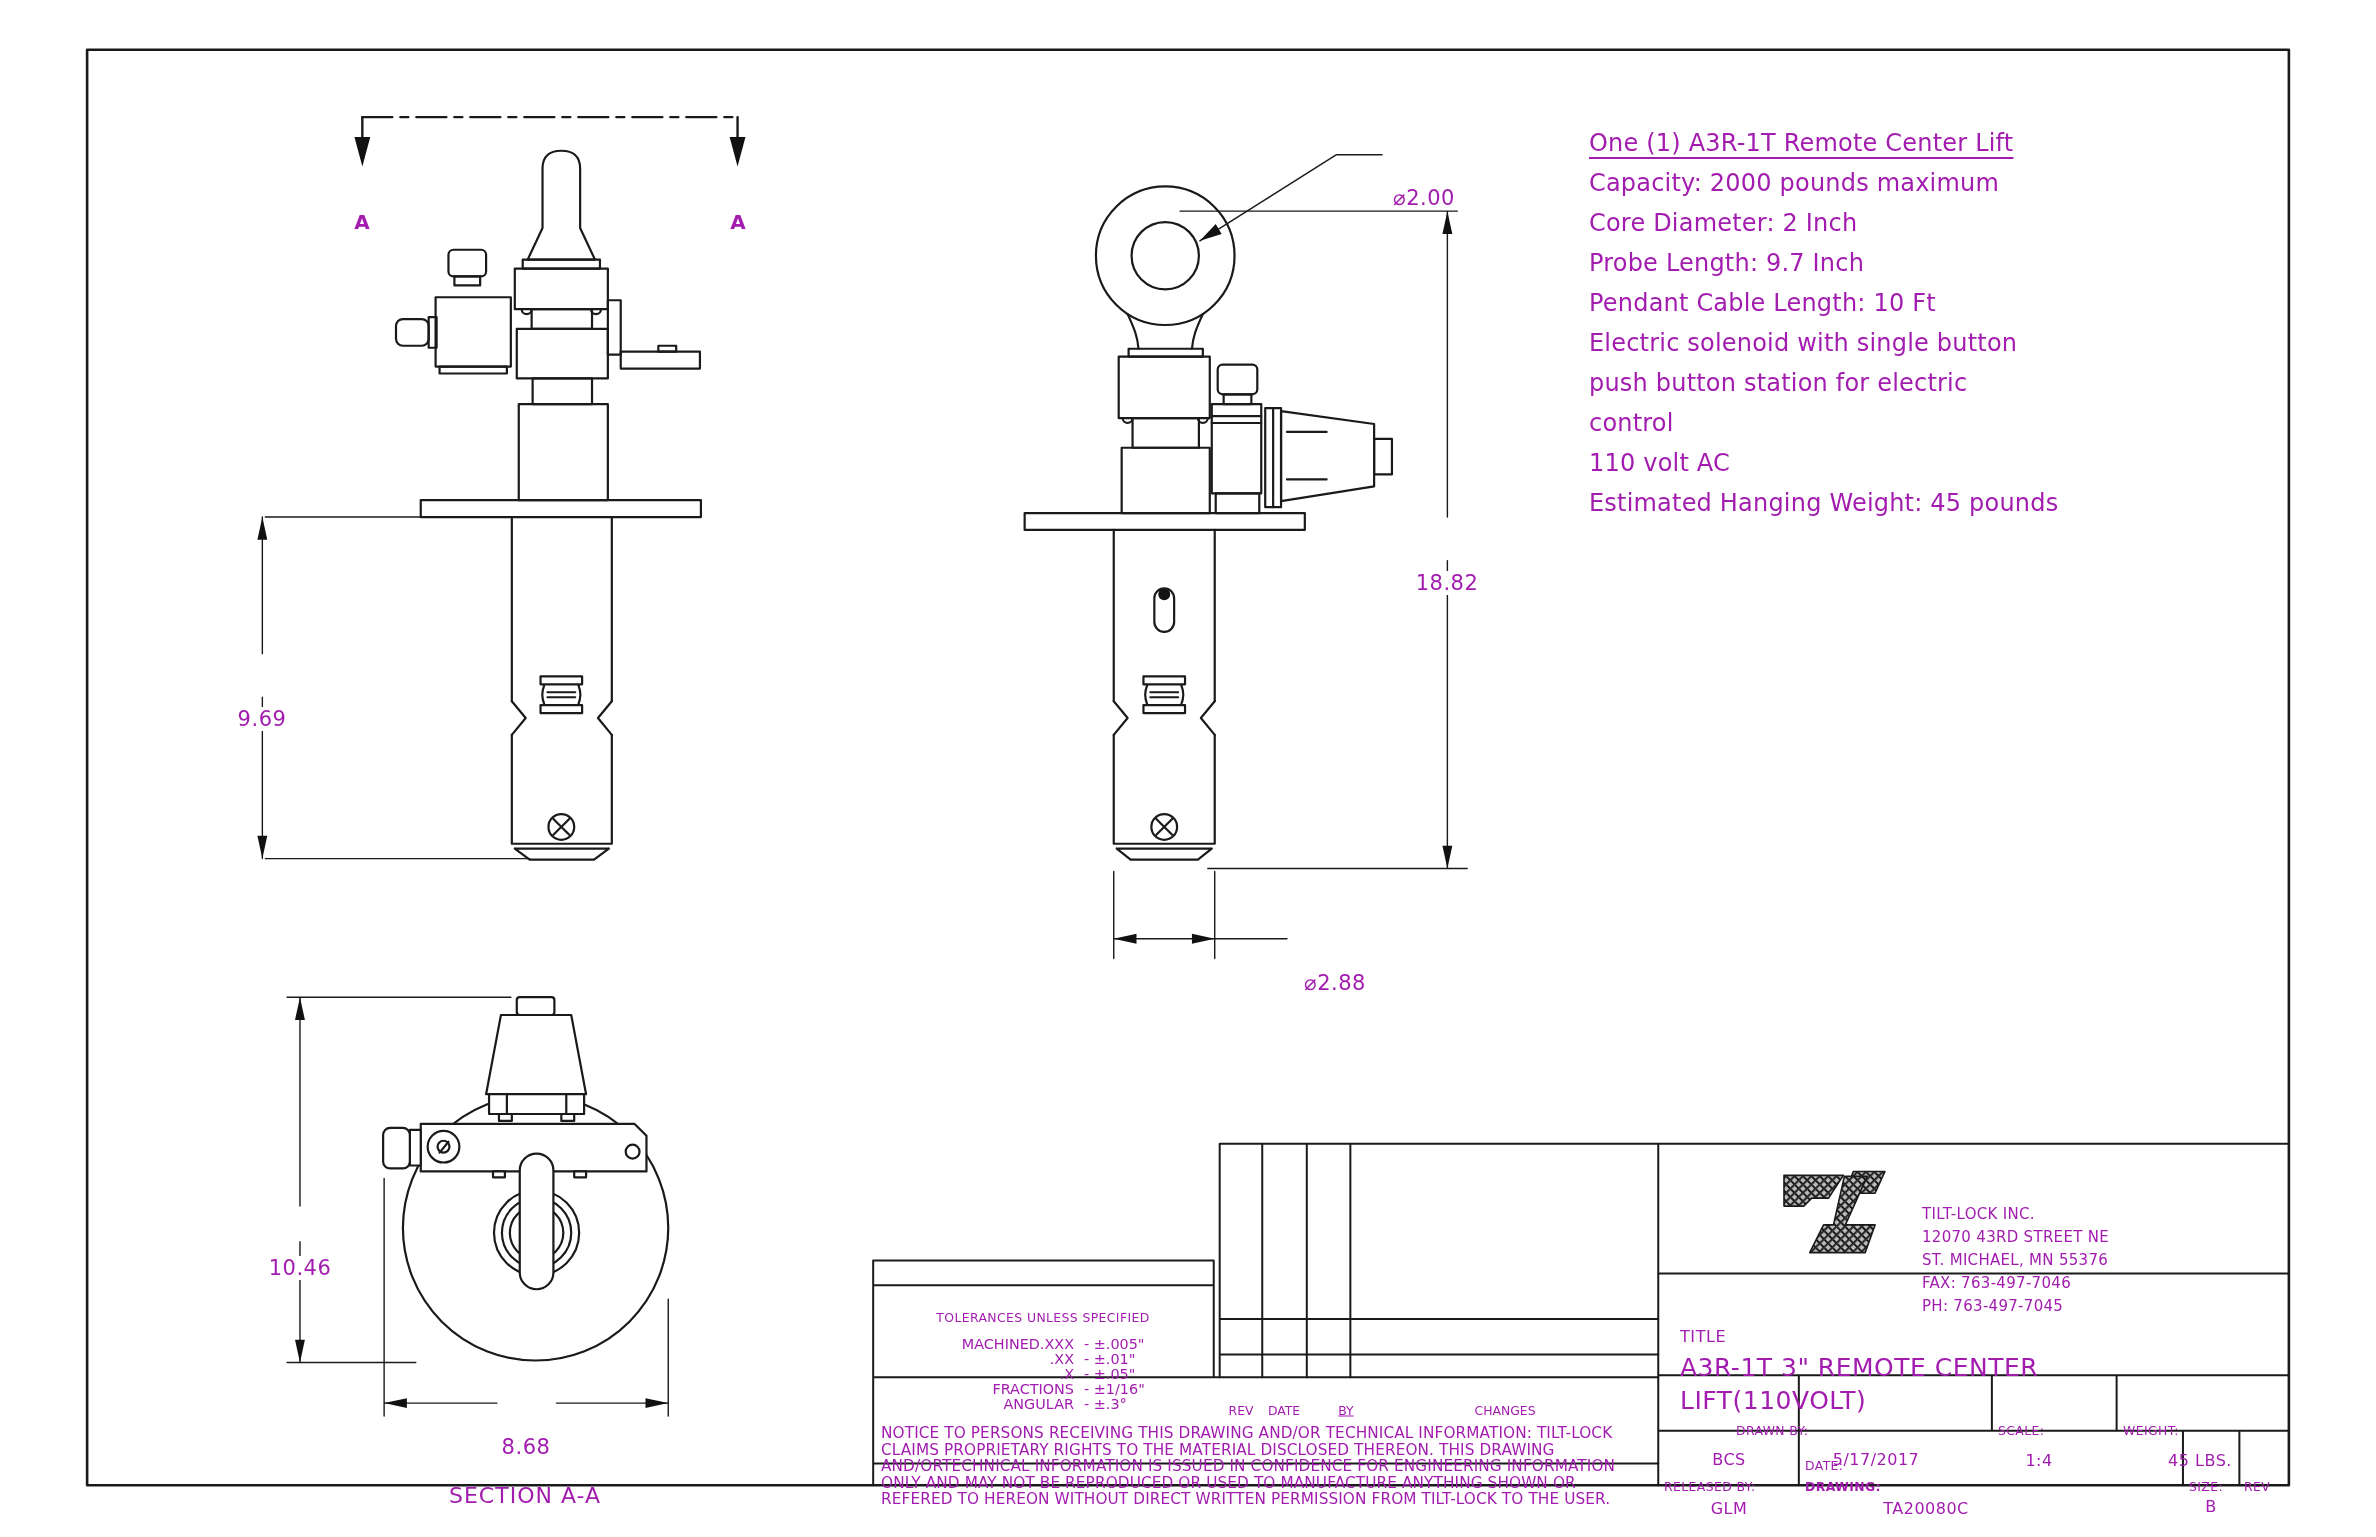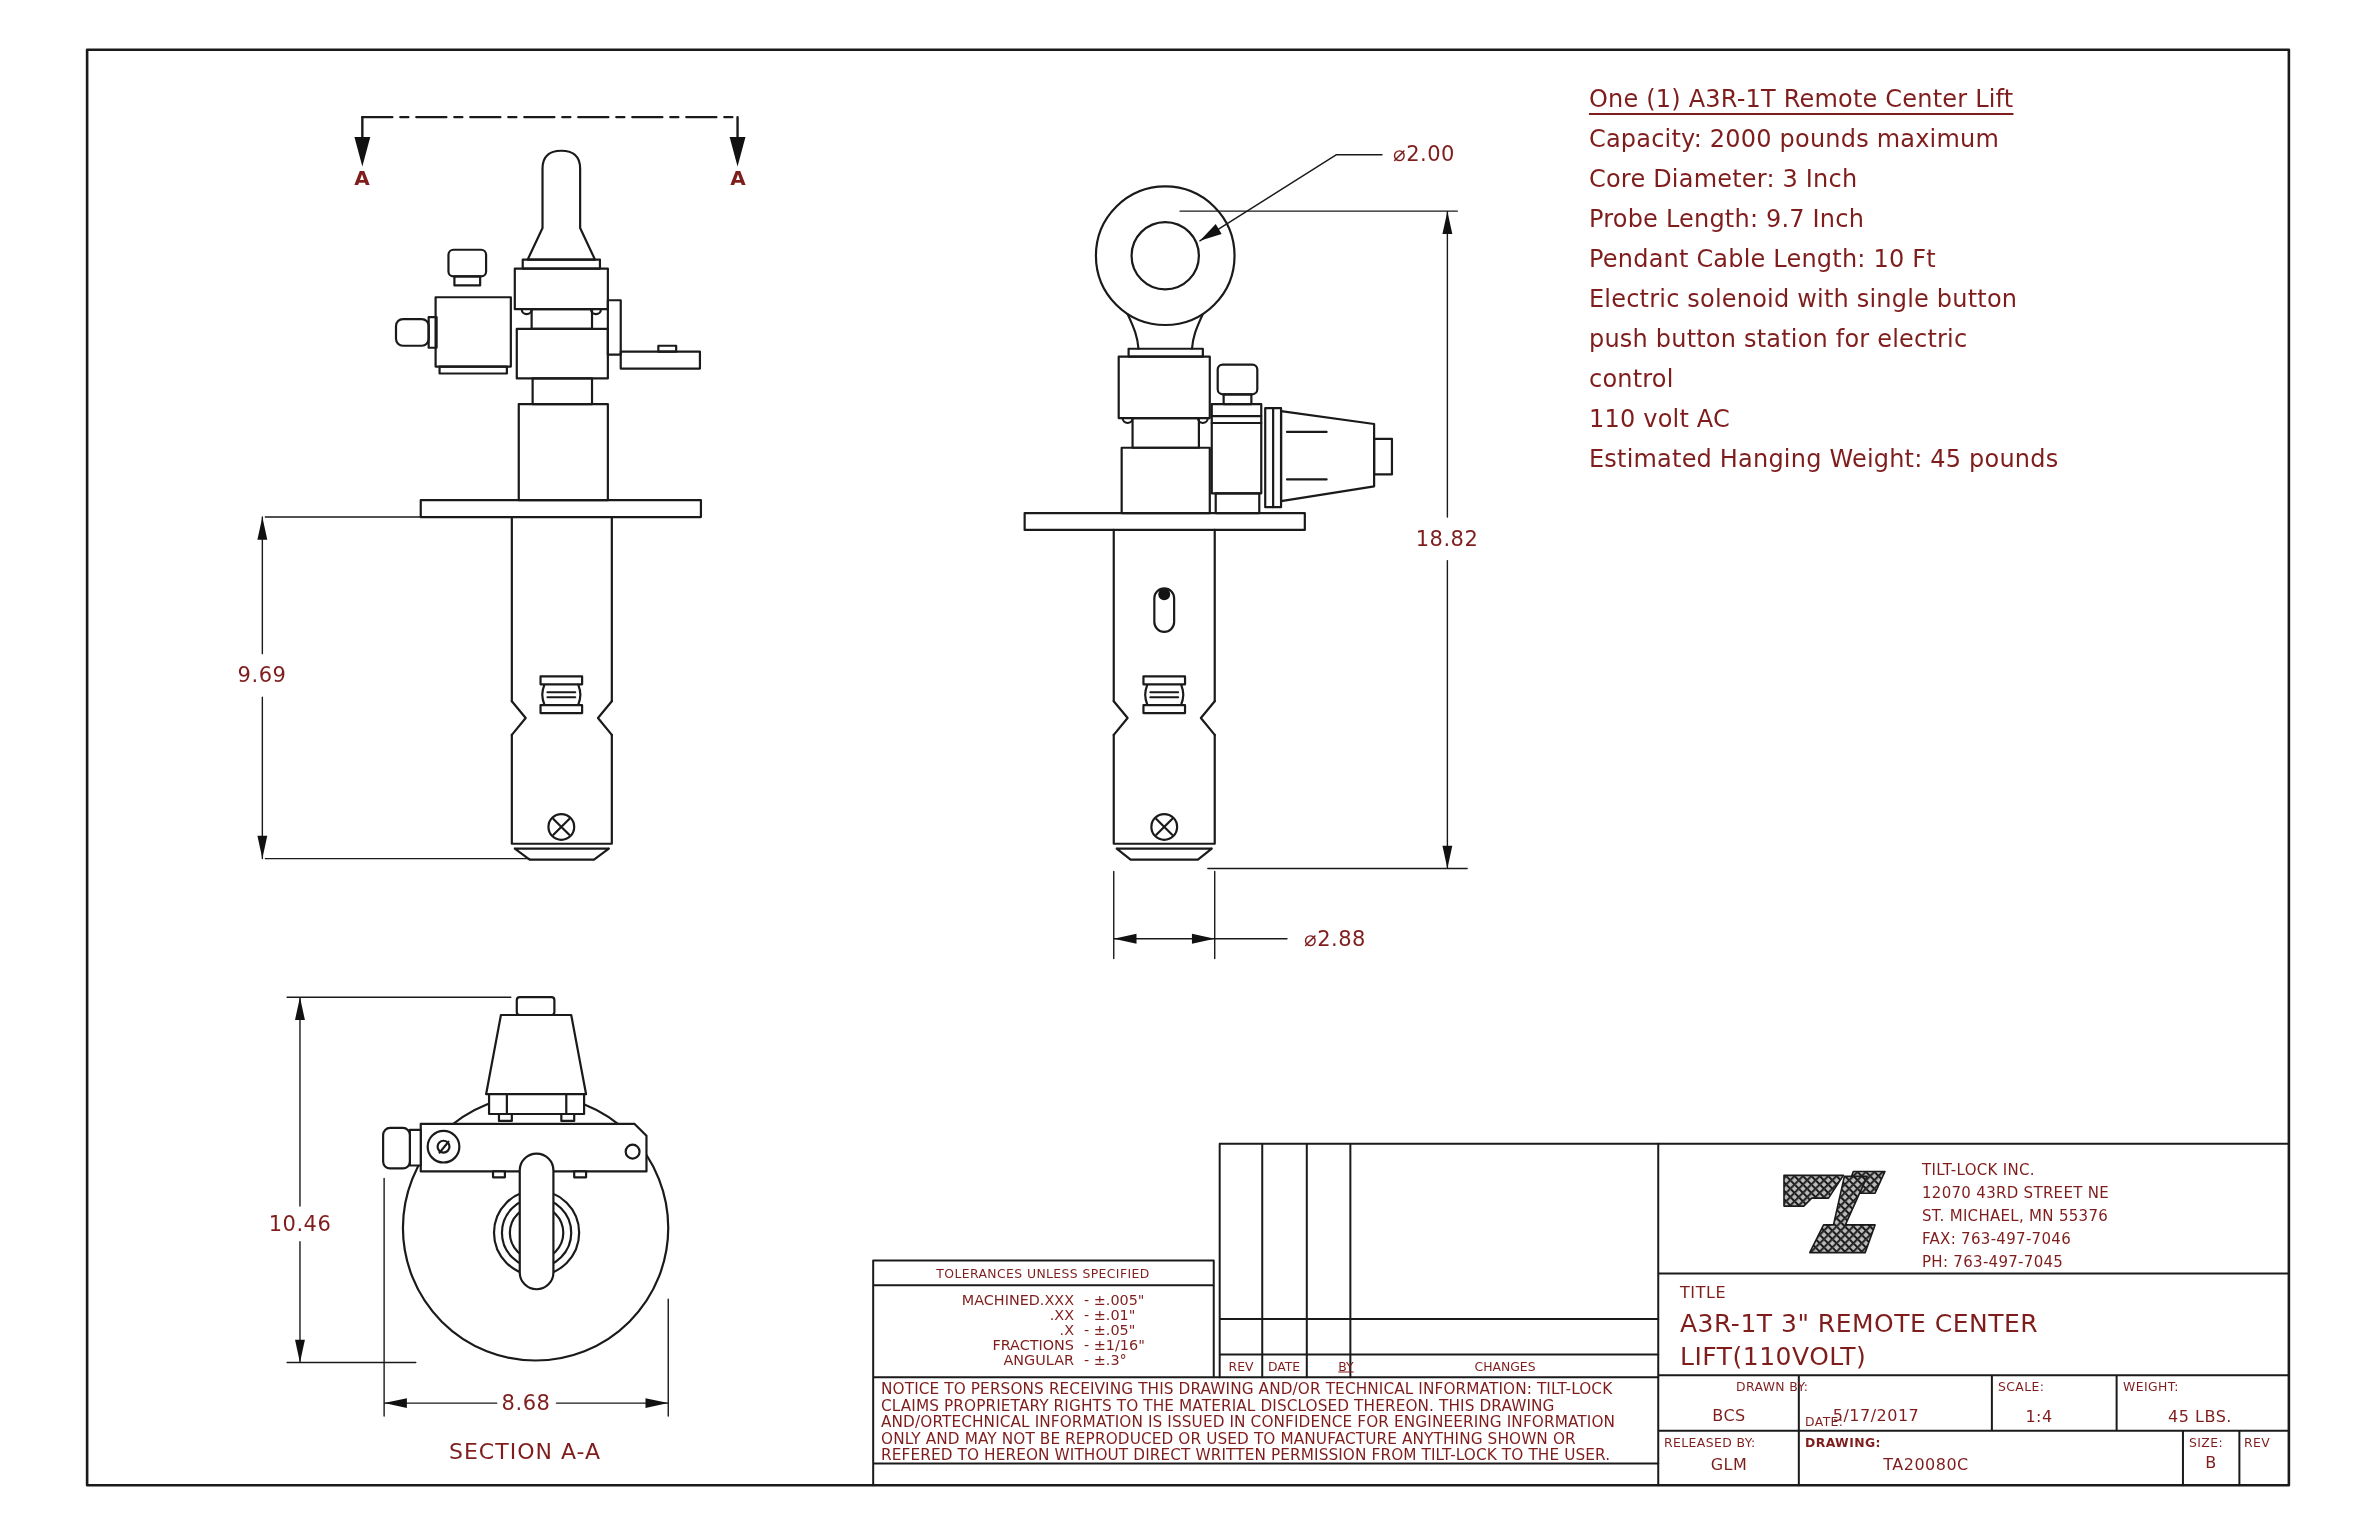--- a/index.html
+++ b/index.html
@@ -1,20 +1,20 @@
 <!DOCTYPE html>
 <html><head>
 <meta charset="utf-8">
 <style>
   html,body{margin:0;padding:0;background:#ffffff;}
   body{width:2376px;height:1538px;font-family:"DejaVu Sans",sans-serif;color:#111;}
   .sheet{position:relative;width:2376px;height:1538px;background:#fff;overflow:hidden;}
   svg{position:absolute;left:0;top:0;}
   svg *{vector-effect:non-scaling-stroke;}
-  .t{position:absolute;white-space:nowrap;color:#7f1d1d;}
+  .t{position:absolute;white-space:nowrap;color:#a21caf;margin-top:44px;}
   .c{transform:translate(-50%,-50%);}
   .dim{font-size:21px;letter-spacing:0.5px;}
   .bg{background:#fff;padding:0 4px;}
   .cutlbl{font-size:20px;font-weight:bold;}
   .seclbl{font-size:22px;letter-spacing:1px;}
   .spec{left:1589px;top:79px;font-size:24px;line-height:40px;letter-spacing:0.2px;}
   .spec div{height:40px;}
   .spec .u{text-decoration:underline;text-underline-offset:6px;}
   .lbl{font-size:12.4px;letter-spacing:0.4px;}
   .val{font-size:16px;letter-spacing:0.5px;}
@@ -192,21 +192,21 @@
   <g transform="translate(1800,1175)" stroke-width="1.6">
     <path d="M2,12 H62 L47,35 H30 L22,43 H2 Z" fill="url(#hatch)"></path>
     <path d="M72,8 H104 L94,30 H64 Z" fill="url(#hatch)"></path>
     <path d="M63,13 H86 L64,62 H94 L84,90 H28 L42,62 H52 Z" fill="url(#hatch)"></path>
   </g>
 </svg>
 
 <div class="t spec">
   <div class="u">One (1) A3R-1T Remote Center Lift</div>
   <div>Capacity: 2000 pounds maximum</div>
-  <div>Core Diameter: 3 Inch</div>
+  <div>Core Diameter: 2 Inch</div>
   <div>Probe Length: 9.7 Inch</div>
   <div>Pendant Cable Length: 10 Ft</div>
   <div>Electric solenoid with single button</div>
   <div>push button station for electric</div>
   <div>control</div>
   <div>110 volt AC</div>
   <div>Estimated Hanging Weight: 45 pounds</div>
 </div>
 
 <div class="t c dim bg" style="left:262px;top:675px;">9.69</div>

